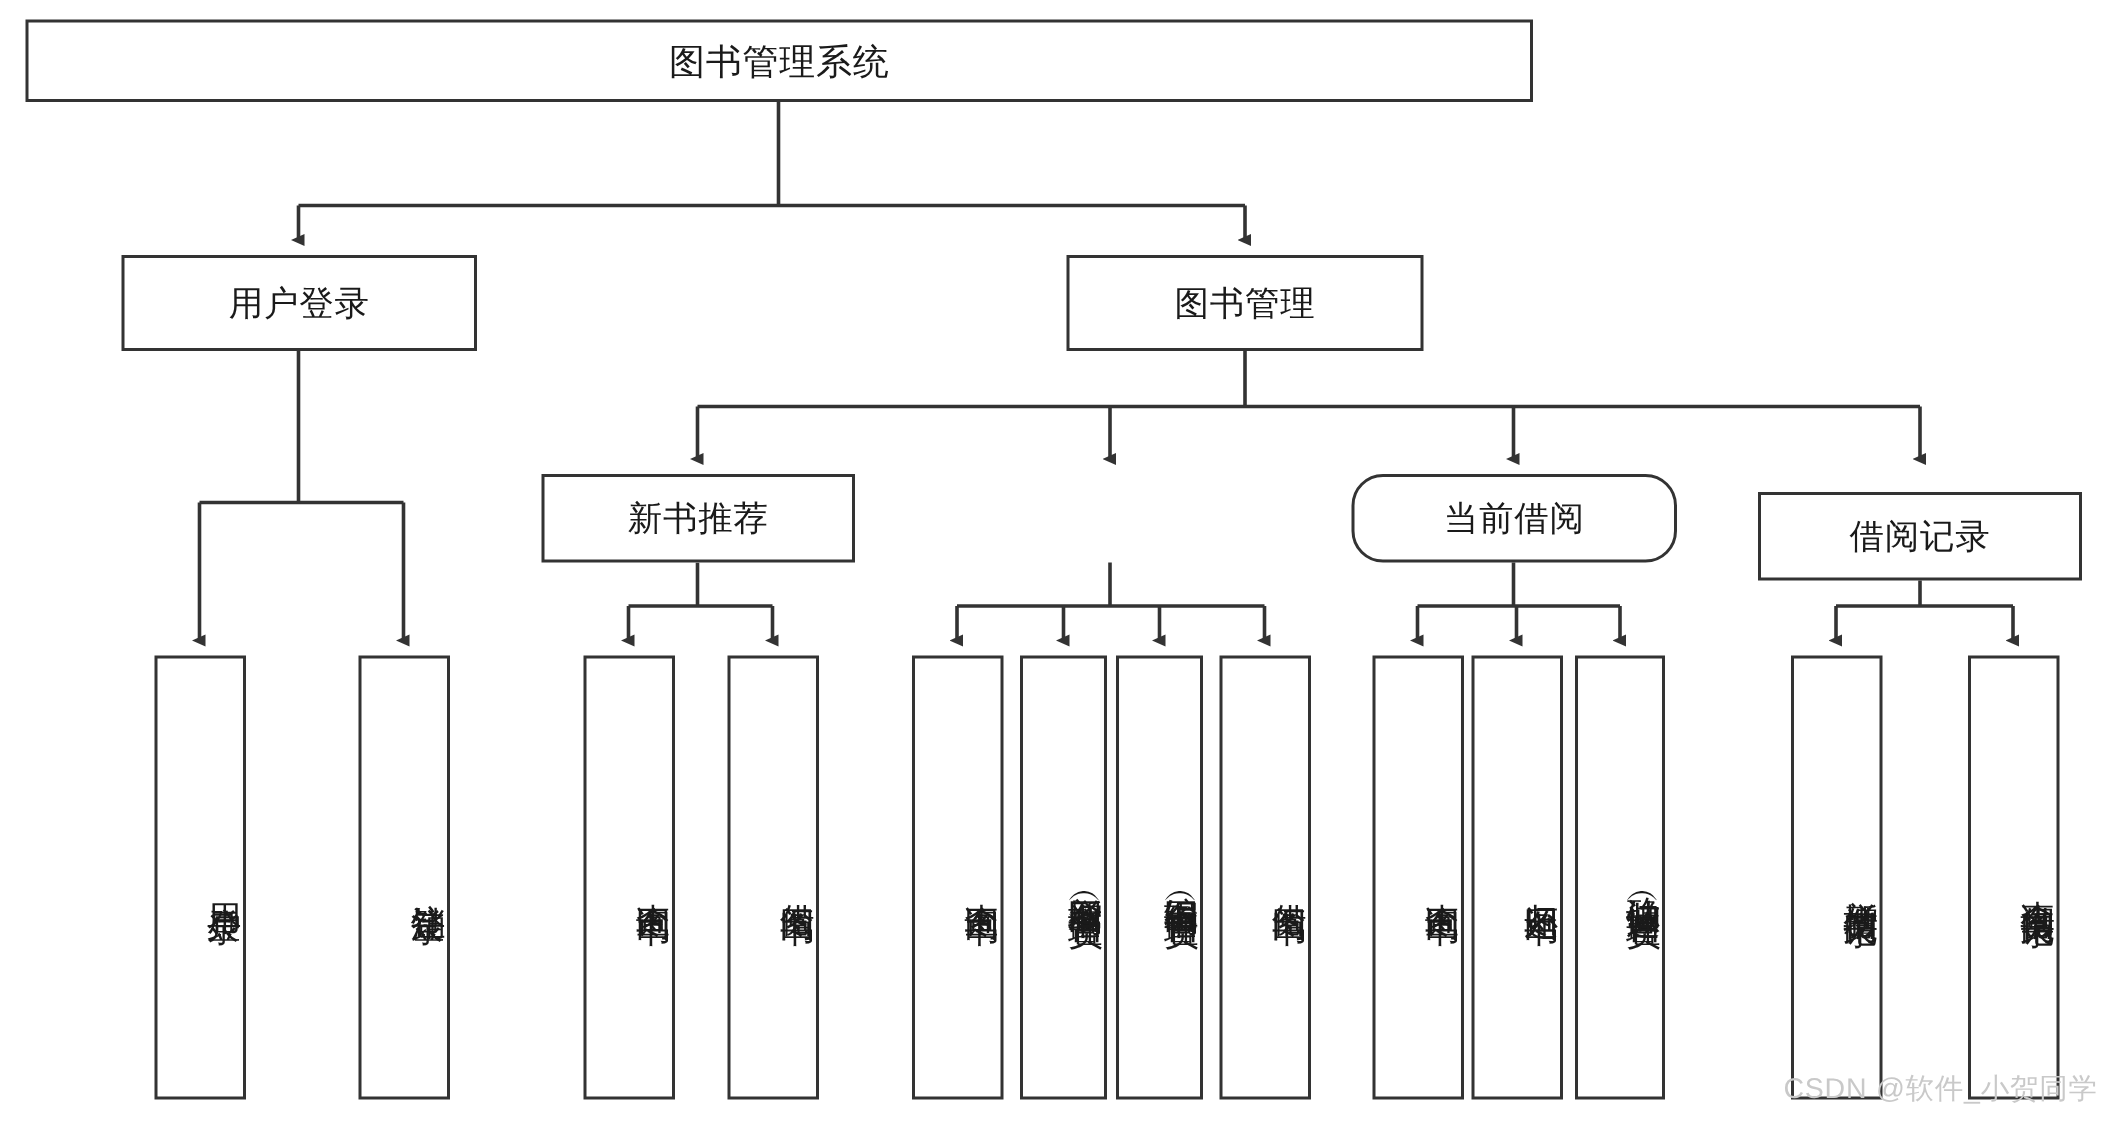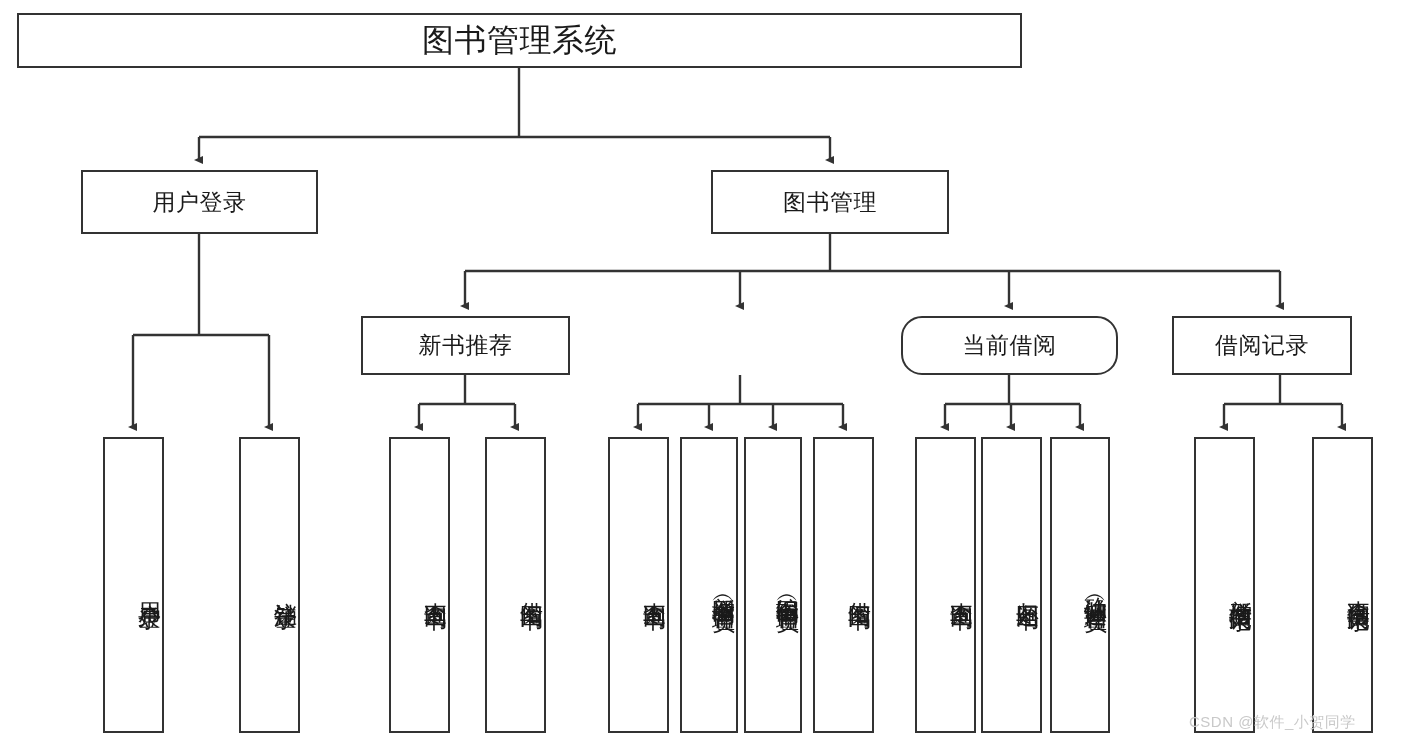--- a/index.html
+++ b/index.html
@@ -42,26 +42,26 @@
     writing-mode: vertical-rl;
     text-orientation: upright;
     font-size: 23px;
     line-height: 1.05;
     letter-spacing: 2px;
     padding-top: 6px;
     align-items: flex-start;
     justify-content: center;
   }
   .node.root {
-    font-size: 32px;
+    font-size: 24px;
   }
   .watermark {
     position: absolute;
     color: #c9c9c9;
-    font-size: 15px;
+    font-size: 19px;
     white-space: nowrap;
     letter-spacing: 0.5px;
     pointer-events: none;
     text-align: center;
   }
 </style>
 </head>
 <body>
 
 <div id="canvas">
@@ -117,21 +117,21 @@
     </g>
   </svg>
 
   <div class="node horizontal root" style="left:17px; top:13px; width:1005px; height:55px;">图书管理系统</div>
 
   <div class="node horizontal" style="left:81px; top:170px; width:237px; height:64px;">用户登录</div>
   <div class="node horizontal" style="left:361px; top:316px; width:209px; height:59px;">新书推荐</div>
 
   <div class="node horizontal" style="left:711px; top:170px; width:238px; height:64px;">图书管理</div>
   <div class="node horizontal" style="left:901px; top:316px; width:217px; height:59px;border-radius:21px;">当前借阅</div>
-  <div class="node horizontal" style="left:1172px; top:316px; width:180px; height:59px;">借阅记录</div>
+  <div class="node horizontal" style="left:1172px; top:328px; width:216px; height:59px;">借阅记录</div>
 
   <div class="node vertical" style="left:103px; top:437px; width:61px; height:296px;">用户登录</div>
   <div class="node vertical" style="left:239px; top:437px; width:61px; height:296px;">注销登录</div>
 
   <div class="node vertical" style="left:389px; top:437px; width:61px; height:296px;">查询图书</div>
   <div class="node vertical" style="left:485px; top:437px; width:61px; height:296px;">借阅图书</div>
 
   <div class="node vertical" style="left:608px; top:437px; width:61px; height:296px;">查询图书</div>
   <div class="node vertical" style="left:680px; top:437px; width:58px; height:296px;">新增图书（管理员）</div>
   <div class="node vertical" style="left:744px; top:437px; width:58px; height:296px;">编辑图书（管理员）</div>

